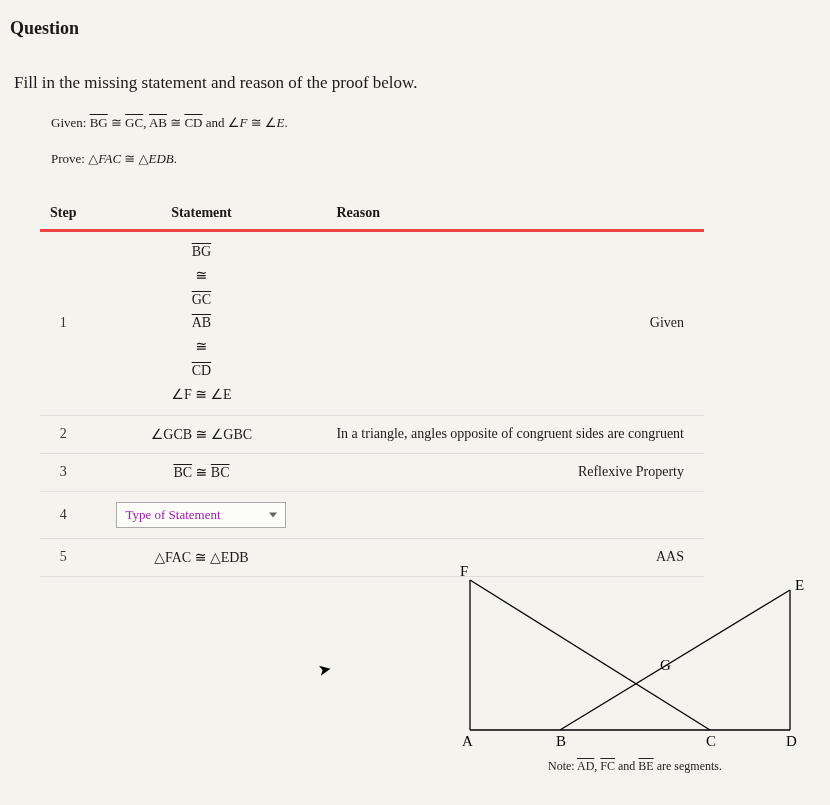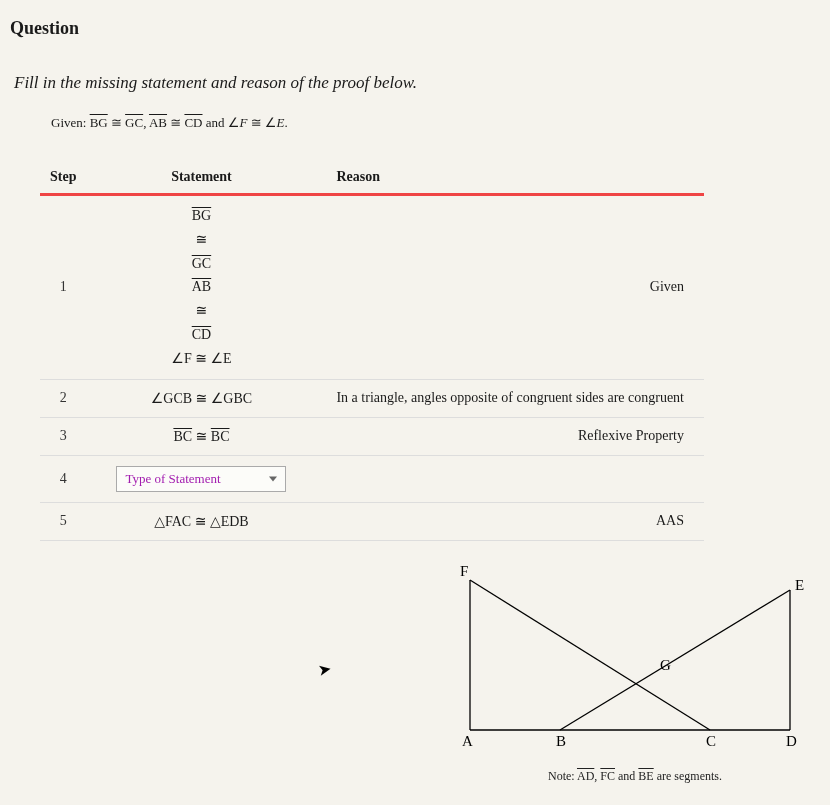--- a/index.html
+++ b/index.html
@@ -18,21 +18,20 @@
   .heading {
     font-size: 18px;
     font-weight: bold;
     margin-bottom: 34px;
     font-family: Liberation Serif, serif;
   }
   .instr {
     font-size: 17px;
     margin-bottom: 22px;
     padding-left: 4px;
-    font-style: italic;
   }
   .given, .prove {
     font-size: 13px;
     margin-bottom: 20px;
     padding-left: 4px;
     margin-left: 37px;
   }
   .math { font-family: 'Times New Roman', serif; font-style: normal; }
   .ov { text-decoration: overline; text-decoration-thickness: 1px; }
 
@@ -89,21 +88,21 @@
     position: absolute;
     left: 450px; top: 560px;
     width: 370px;
   }
   .diagram { width: 360px; height: 195px; }
   .diagram line { stroke: #000; stroke-width: 1.3; }
   .diagram text { font-family: 'Times New Roman', serif; font-size: 15px; }
   .note {
     font-size: 12px;
     text-align: center;
-    margin-top: 10px;
+    margin-top: 0;
     color: #222;
   }
   .cursor-icon {
     position: absolute;
     left: 318px; top: 660px;
     font-size: 16px;
     color: #000;
     transform: rotate(-10deg);
   }
 </style>
@@ -124,20 +123,28 @@
       <span class="ov">AB</span>
       <span>≅</span>
       <span class="ov">CD</span>
       <span>and</span>
       <span>∠</span><i>F</i>
       <span>≅</span>
       <span>∠</span><i>E</i>.
     </span>
   </div>
 
+  <div class="prove">
+    <span>Prove:</span>
+    <span class="math">
+      <span>△</span><i>FAC</i>
+      <span>≅</span>
+      <span>△</span><i>EDB</i>.
+    </span>
+  </div>
 
   <table class="proof-table">
     <thead>
       <tr>
         <th class="step-h">Step</th>
         <th class="stmt-h">Statement</th>
         <th class="reason-h">Reason</th>
       </tr>
     </thead>
     <tbody>

